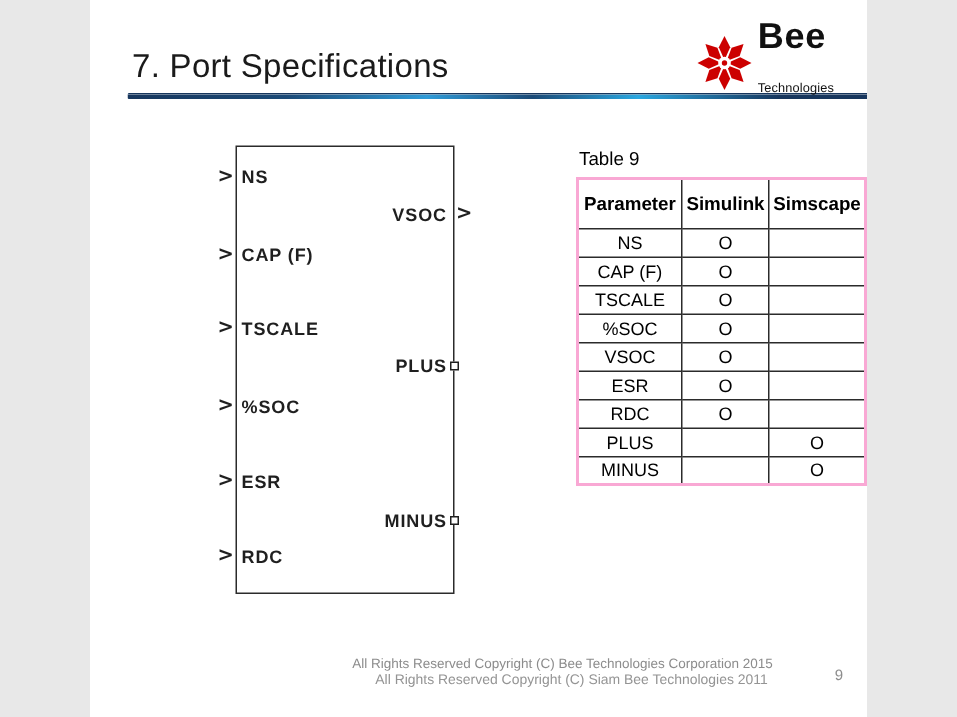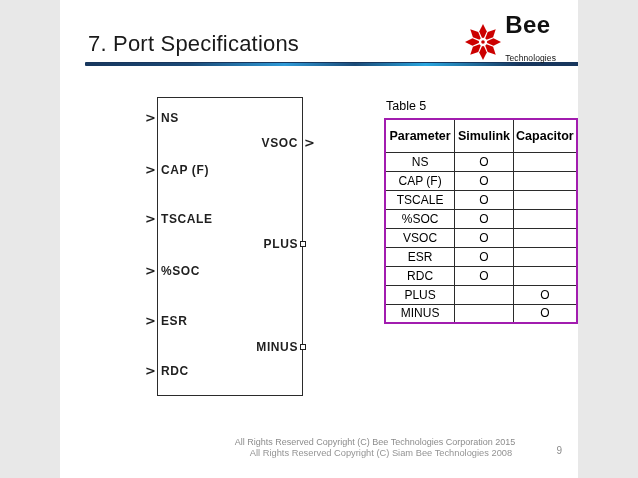--- a/index.html
+++ b/index.html
@@ -122,21 +122,21 @@
     font-size: 12px;
     color: #000000;
   }
   .port-table th, .port-table td {
     border: 1px solid #2b2b2b;
     text-align: center;
     vertical-align: middle;
     padding: 0;
     overflow: hidden;
   }
-  .port-table { border: 2px solid #a21caf; }
+  .port-table { border: 2px solid #f9a8d4; }
   .port-table th { height: 33px; font-size: 12.5px; font-weight: bold; }
   .port-table td { height: 19px; }
   .col-param { width: 98px; }
   .col-simulink { width: 81px; }
   .col-simscape { width: 82px; }
   
   .footer-line {
     position: absolute;
     top: 437px;
     left: 105px;
@@ -214,32 +214,32 @@
   <span class="port-label right" style="top:135px;">VSOC</span>
   <span class="port-arrow" style="left:244px; top:135px;">&gt;</span>
 
   <span class="port-label right" style="top:236px;">PLUS</span>
   <span class="port-square" style="left:240px; top:241px;"></span>
 
   <span class="port-label right" style="top:339px;">MINUS</span>
   <span class="port-square" style="left:240px; top:344px;"></span>
 
 
-  <div class="table-caption">Table 5</div>
+  <div class="table-caption">Table 9</div>
   <table class="port-table">
     <colgroup>
       <col class="col-param">
         <col class="col-simulink">
         <col class="col-simscape">
     </colgroup>
     <thead>
       <tr>
         <th>Parameter</th>
         <th>Simulink</th>
-        <th>Capacitor</th>
+        <th>Simscape</th>
       </tr>
     </thead>
     <tbody>
         <tr>
           <td>NS</td>
           <td>O</td>
           <td></td>
         </tr>
         <tr>
           <td>CAP (F)</td>
@@ -278,16 +278,16 @@
         </tr>
         <tr>
           <td>MINUS</td>
           <td></td>
           <td>O</td>
         </tr>
       </tbody>
   </table>
 
   <div class="footer-line">All Rights Reserved Copyright (C) Bee Technologies Corporation 2015</div>
-  <div class="footer-line shifted">All Rights Reserved Copyright (C) Siam Bee Technologies 2008</div>
+  <div class="footer-line shifted">All Rights Reserved Copyright (C) Siam Bee Technologies 2011</div>
   <div class="page-number">9</div>
 
 </div>
 
 </body></html>

